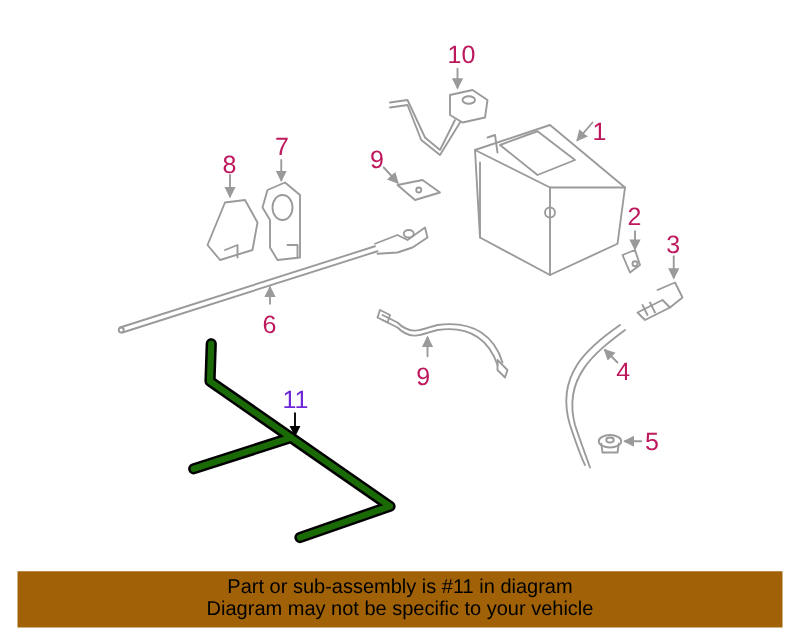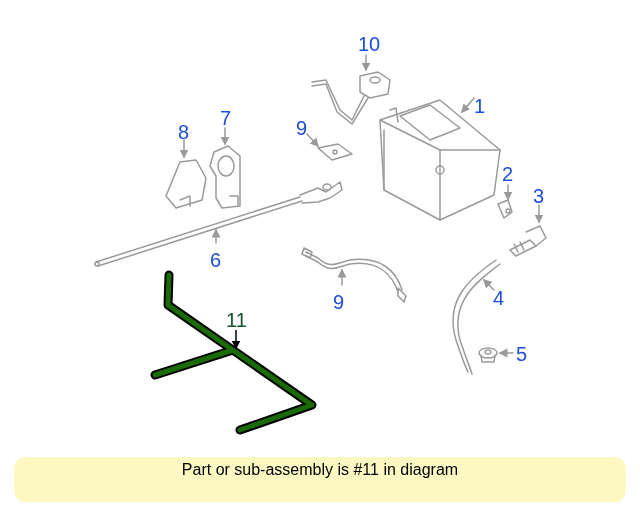--- a/index.html
+++ b/index.html
@@ -1,20 +1,20 @@
 <!DOCTYPE html>
 <html><head>
 <meta charset="utf-8">
 <style>
   html, body { margin:0; padding:0; background:#ffffff; }
   body { width:640px; height:512px; position:relative; overflow:hidden; font-family:"Liberation Sans", sans-serif; }
   #diagram { position:absolute; left:0; top:0; width:640px; height:512px; }
-  .callout { position:absolute; font-family:"Liberation Sans", sans-serif; font-size:20px; color:#1d4ed8; line-height:1; }
-  .callout.active { color:#14532d; }
-  #banner { position:absolute; left:14px; top:457px; width:612px; height:45px; background:#fef9c3; text-align:center;border-radius:11px; }
+  .callout { position:absolute; font-family:"Liberation Sans", sans-serif; font-size:20px; color:#be185d; line-height:1; }
+  .callout.active { color:#6d28d9; }
+  #banner { position:absolute; left:14px; top:457px; width:612px; height:45px; background:#a16207; text-align:center; }
   #banner div { font-family:"Liberation Sans", sans-serif; font-size:16px; color:#000; line-height:18px; }
   #banner .l1 { padding-top:4px; }
 </style>
 </head>
 <body>
 
 <svg id="diagram" viewBox="0 0 640 512" xmlns="http://www.w3.org/2000/svg">
   <defs>
     <marker id="arr" markerWidth="8" markerHeight="8" refX="5" refY="3" orient="auto">
       <path d="M0,0 L6,3 L0,6 z" fill="#9a9a9a"></path>
@@ -118,13 +118,14 @@
 <div class="callout" style="left:502px;top:164px;">2</div>
 <div class="callout" style="left:533px;top:186px;">3</div>
 <div class="callout" style="left:210px;top:250px;">6</div>
 <div class="callout" style="left:493px;top:288px;">4</div>
 <div class="callout" style="left:333px;top:292px;">9</div>
 <div class="callout" style="left:516px;top:344px;">5</div>
 <div class="callout active" style="left:226px;top:310px;">11</div>
 
 <div id="banner">
   <div class="l1">Part or sub-assembly is #11 in diagram</div>
+  <div>Diagram may not be specific to your vehicle</div>
 </div>
 
 </body></html>

